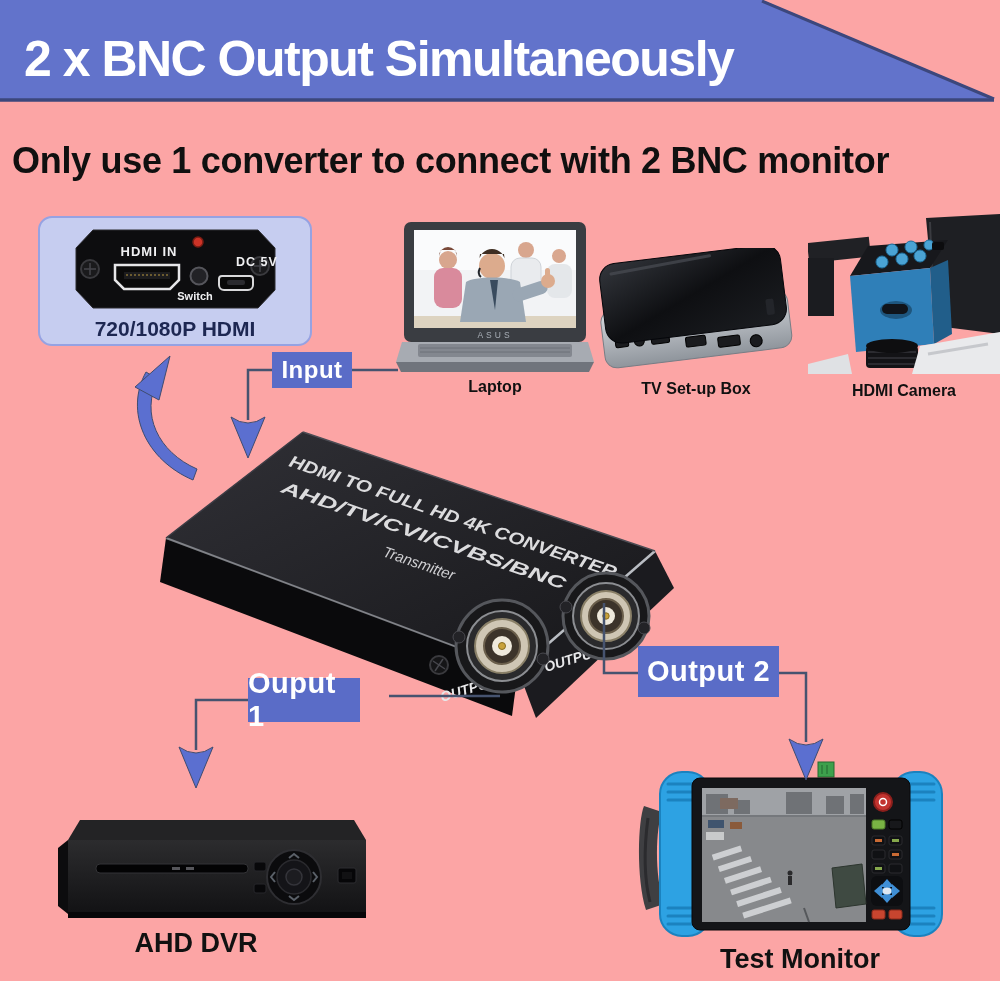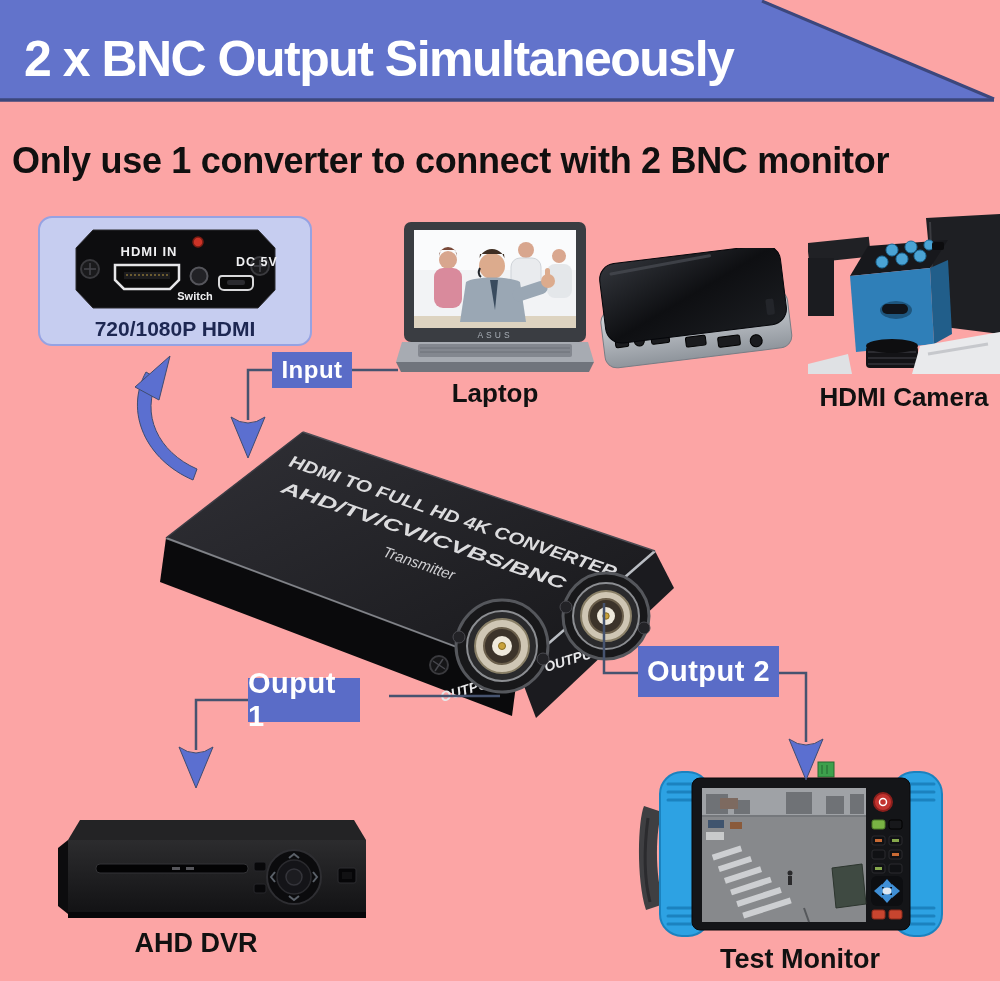--- a/index.html
+++ b/index.html
@@ -1,20 +1,20 @@
 <!DOCTYPE html>
 <html><head>
 <meta charset="utf-8">
 <style>
   html,body{margin:0;padding:0;background:#ffffff;}
   .page{position:relative;width:1000px;height:981px;background:#fca5a5;overflow:hidden;
         font-family:"Liberation Sans",sans-serif;}
   .abs{position:absolute;}
   .subtitle{left:12px;top:140px;font-size:36px;font-weight:bold;color:#101010;letter-spacing:-.3px;}
-  .dev-label{font-size:26px;font-weight:bold;color:#111;text-align:center;}
+  .dev-label{font-size:16px;font-weight:bold;color:#111;text-align:center;}
   .tag{background:#5a6cc7;color:#fff;font-weight:bold;display:flex;align-items:center;justify-content:center;
        z-index:6;letter-spacing:.5px;}
   #tag-input{left:272px;top:352px;width:80px;height:36px;font-size:24px;}
   #tag-output1{left:248px;top:678px;width:112px;height:44px;font-size:29px;}
   #tag-output2{left:638px;top:646px;width:141px;height:51px;font-size:29px;}
   svg{display:block;}
   .figure{z-index:2;}
   #lines{z-index:4;pointer-events:none;left:0;top:0;}
   .lbl{z-index:3;}
 </style>
@@ -152,20 +152,21 @@
       <rect x="58" y="132" width="52" height="22" rx="4" fill="#131316"></rect>
       <path d="M60,138 h48 M60,144 h48 M60,150 h48" stroke="#2b2b30" stroke-width="2"></path>
       <ellipse cx="84" cy="132" rx="26" ry="7" fill="#0e0e10"></ellipse>
     </g>
     <polygon points="112,132 192,118 192,160 104,160" fill="#e9eaec"></polygon>
     <path d="M120,140 L180,130" stroke="#c6c8cc" stroke-width="3"></path>
     <polygon points="0,150 40,140 44,160 0,160" fill="#dfe1e4"></polygon>
   </svg>
 
   <div class="abs dev-label lbl" style="left:400px;top:378px;width:190px;">Laptop</div>
+  <div class="abs dev-label lbl" style="left:598px;top:380px;width:196px;">TV Set-up Box</div>
   <div class="abs dev-label lbl" style="left:806px;top:382px;width:196px;">HDMI Camera</div>
 
   <svg class="abs figure" style="left:150px;top:418px;" width="530" height="310" viewBox="0 0 530 310">
     <defs>
       <linearGradient id="convTop" x1="0" y1="0" x2="1" y2="1">
         <stop offset="0" stop-color="#303036"></stop>
           <stop offset="1" stop-color="#17171a"></stop>
       </linearGradient>
     </defs>
 

